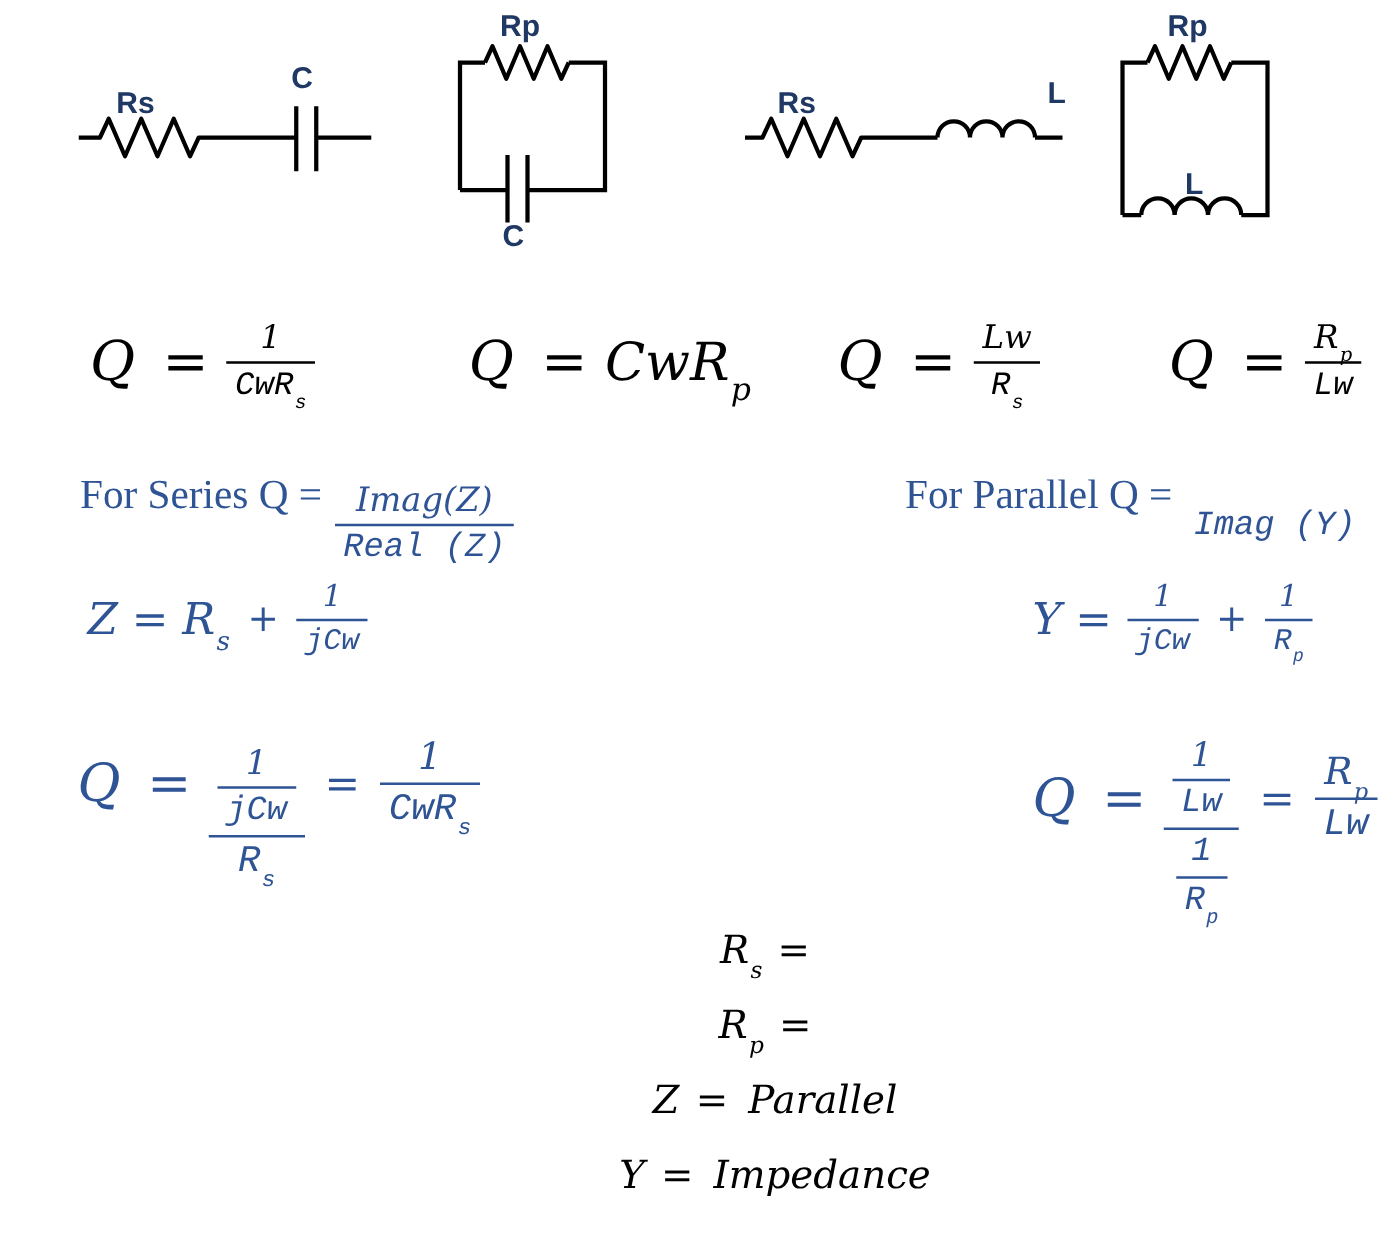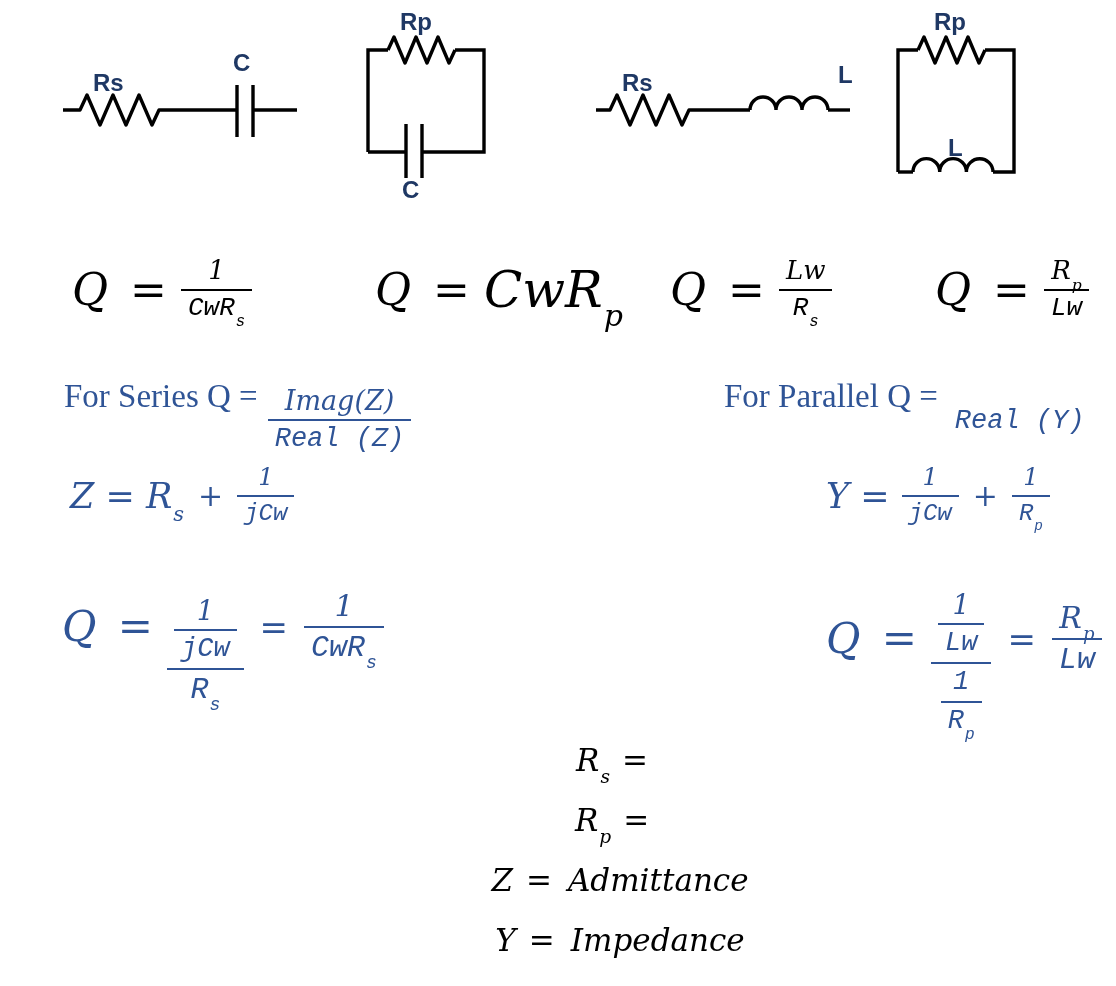--- a/index.html
+++ b/index.html
@@ -28,21 +28,21 @@
         font-style:italic;margin-left:1px;}
 
   .lhs-big{font-size:44px;line-height:1;word-spacing:8px;margin-right:14px;}
   .lhs-42{font-size:42px;line-height:1;word-spacing:8px;margin-right:14px;}
   .sz24{font-size:24px;}
   .sz26{font-size:26px;}
   .sz27{font-size:27px;margin-top:48px;}
   .sz30{font-size:30px;}
   .sz33{font-size:33px;line-height:1.1;}
   .sz35{font-size:35px;line-height:1;}
-  .sz42{font-size:50px;line-height:1;}
+  .sz42{font-size:42px;line-height:1;}
   .plus{font-size:30px;line-height:1;margin:0 14px;}
   .eqmid{font-size:34px;line-height:1;margin:0 16px;}
 
   .r2{top:244px;height:92px;}
   .r3{top:352px;height:88px;}
   .r4{top:452px;height:88px;}
 
   
   .defs{position:absolute;left:380px;top:742px;width:480px;display:flex;
         flex-direction:column;align-items:center;gap:24px;}
@@ -131,21 +131,21 @@
     <span class="upright blue sz33">For Series Q =</span>
     <span class="frac m blue sz27" style="margin-left:10px">
       <span class="ftop">Imag(Z)</span>
       <span class="fbot">Real (Z)</span>
     </span>
   </div>
 
   <div class="fr r3" style="left:724px">
     <span class="upright blue sz33">For Parallel Q =</span>
     <span class="frac m blue sz27" style="margin-left:10px">
-      <span class="fbot">Real (Y)</span>
+      <span class="fbot">Imag (Y)</span>
     </span>
   </div>
 
   <div class="fr r4" style="left:70px">
     <span class="m blue sz35"><span>Z = R</span><sub class="s">s</sub></span>
     <span class="m blue plus">+</span>
     <span class="frac m blue sz24">
       <span class="ftop">1</span>
       <span class="fbot">jCw</span>
     </span>
@@ -210,21 +210,21 @@
       <span class="m black"><span>R</span><sub class="s">s</sub></span>
       <span class="m black def-eq">=</span>
     </div>
     <div class="def-line">
       <span class="m black"><span>R</span><sub class="s">p</sub></span>
       <span class="m black def-eq">=</span>
     </div>
     <div class="def-line">
       <span class="m black"><span>Z</span><sub class="s"></sub></span>
       <span class="m black def-eq">=</span>
-      <span class="m black">Admittance</span>
+      <span class="m black">Parallel</span>
     </div>
     <div class="def-line">
       <span class="m black"><span>Y</span><sub class="s"></sub></span>
       <span class="m black def-eq">=</span>
       <span class="m black">Impedance</span>
     </div>
   </div>
 
 </div>
 

